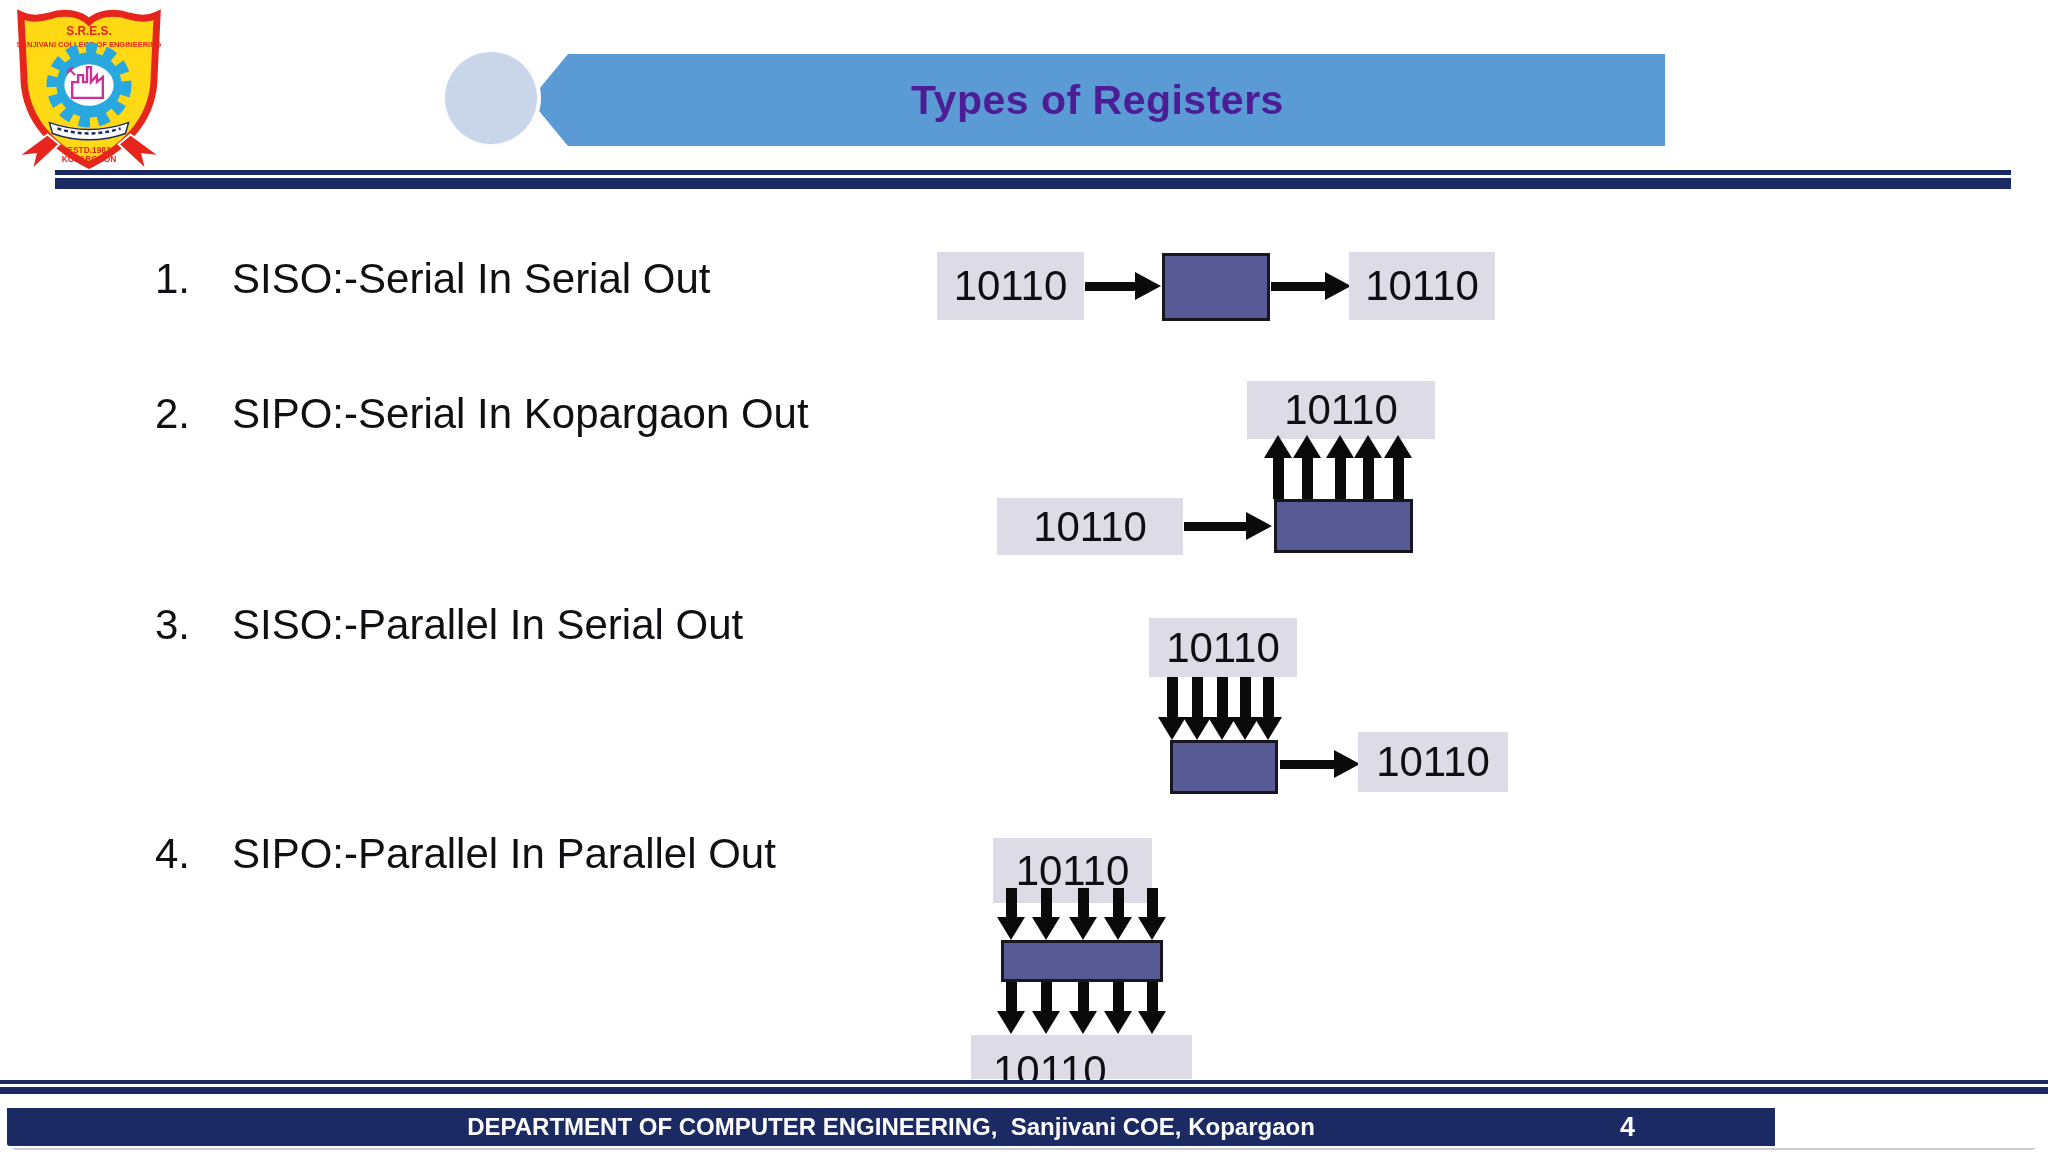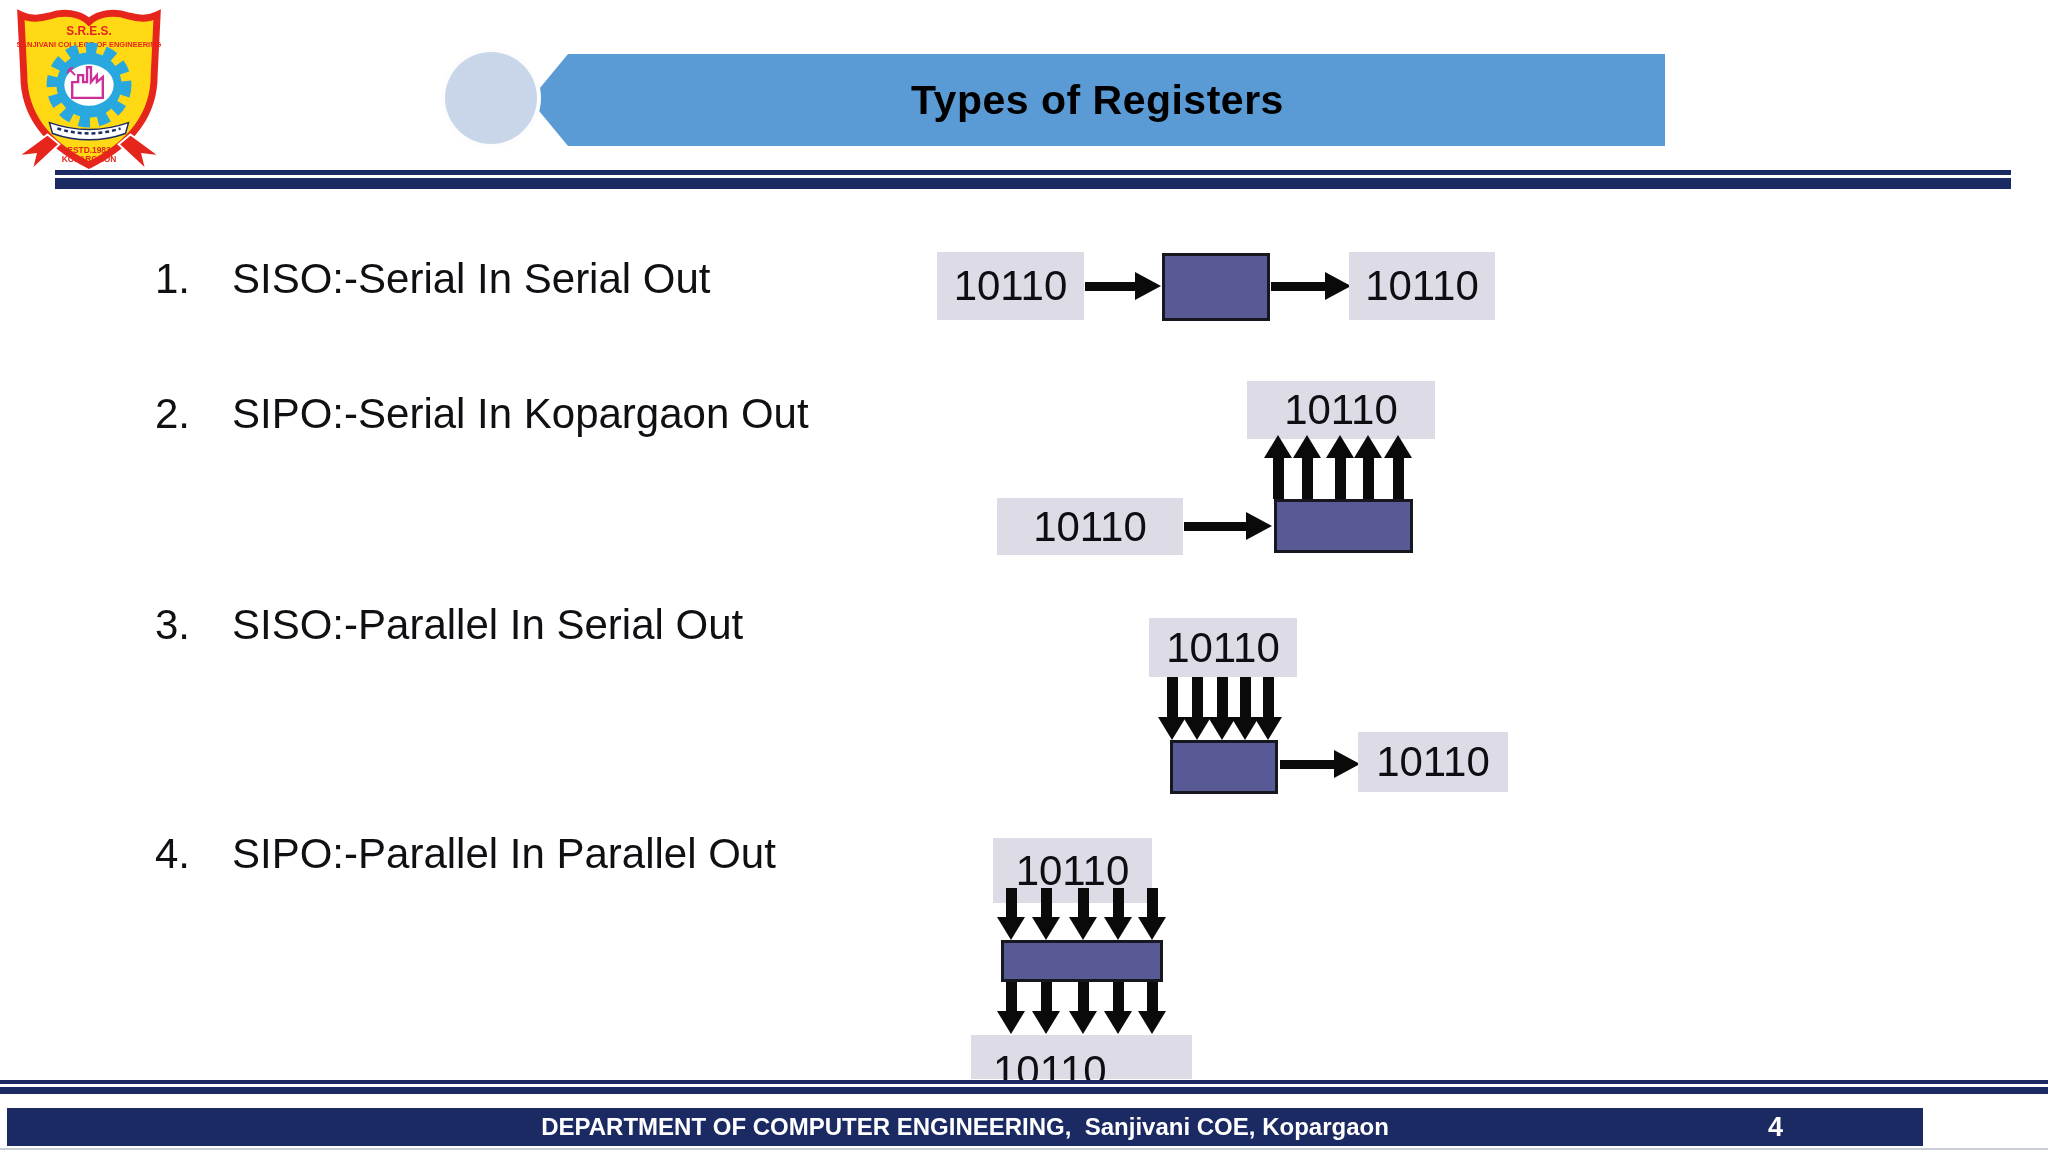--- a/index.html
+++ b/index.html
@@ -3,35 +3,36 @@
 <meta charset="utf-8">
 <style>
   html, body { margin: 0; padding: 0; background: #ffffff; }
   .slide {
     position: relative;
     width: 2048px;
     height: 1152px;
     background: #ffffff;
     overflow: hidden;
     font-family: "Liberation Sans", sans-serif;
+    border-radius: 25px;
   }
 
   
   .logo-wrap { position: absolute; left: 10px; top: 6px; width: 158px; height: 166px; }
   .title-circle {
     position: absolute; left: 445px; top: 52px; width: 92px; height: 92px;
     border-radius: 50%; background: #c9d6ea; box-shadow: 0 0 0 4px #fdfdfd; z-index: 3;
   }
   .title-bar {
     position: absolute; left: 530px; top: 54px; width: 1135px; height: 92px;
     background: #5b9bd5; z-index: 2;
     clip-path: polygon(38px 0, 100% 0, 100% 100%, 38px 100%, 0 50%);
     display: flex; align-items: center; justify-content: center;
   }
-  .title-text { color: #000000; font-size: 41px; font-weight: bold; letter-spacing: 0.5px; }
+  .title-text { color: #4c1d95; font-size: 41px; font-weight: bold; letter-spacing: 0.5px; }
   .divider-thin  { position: absolute; left: 55px; top: 170px; width: 1956px; height: 5px;  background: #1b2a63; }
   .divider-thick { position: absolute; left: 55px; top: 178px; width: 1956px; height: 11px; background: #1b2a63; }
 
   
   .list-item { position: absolute; left: 155px; display: flex; font-size: 42px; line-height: 46px; color: #101014; }
   .list-item .num { width: 77px; }
 
   
   .valbox {
     position: absolute; background: #dcdbe6;
@@ -48,21 +49,21 @@
   .varrow.down .head { width: 0; height: 0; border-left: 14px solid transparent; border-right: 14px solid transparent; border-top: 23px solid #0a0a0a; }
 
   .pipo-bottom-box { justify-content: flex-start; align-items: flex-start; box-sizing: border-box; padding: 12px 0 0 22px; }
   .pipo-bottom-box span { line-height: 48px; }
 
   
   .footer-lines { position: absolute; left: 0; top: 1080px; width: 2048px; height: 28px; background: #ffffff; z-index: 5; }
   .footer-lines .l1 { position: absolute; left: 0; top: 0;  width: 100%; height: 4px; background: #1b2a63; }
   .footer-lines .l2 { position: absolute; left: 0; top: 7px; width: 100%; height: 7px; background: #1b2a63; }
   .footer-bar {
-    position: absolute; left: 7px; top: 1108px; width: 1916px; height: 38px;
+    position: absolute; left: 7px; top: 1108px; width: 1768px; height: 38px;
     background: #1b2a63; z-index: 5; display: flex; align-items: center; justify-content: center;
   }
   .footer-text { color: #ffffff; font-weight: bold; font-size: 24px; white-space: pre; }
   .page-num { position: absolute; right: 140px; top: 4px; color: #ffffff; font-weight: bold; font-size: 27px; }
   .bottom-edge-line { position: absolute; left: 0; top: 1148px; width: 2048px; height: 2px; background: #c9cdd6; z-index: 5; }
 </style>
 </head>
 <body>
 
 <div class="slide">

